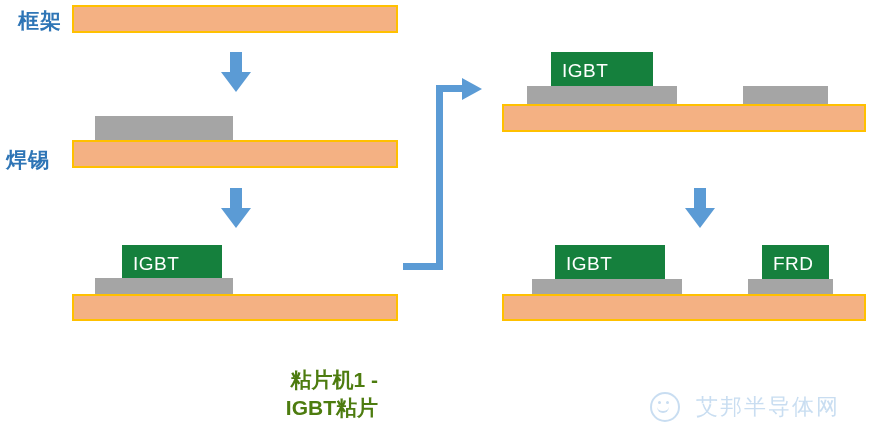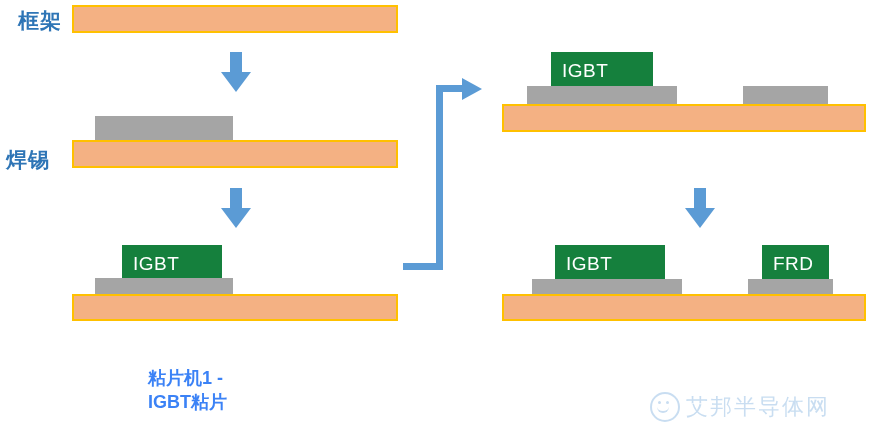--- a/index.html
+++ b/index.html
@@ -57,33 +57,33 @@
 
   
   .down-arrow {
     position: absolute;
   }
 
   
   .caption {
     position: absolute;
     font-weight: bold;
-    font-size: 18px;
-    color: #3b82f6;
-    text-align: left;
+    font-size: 21px;
+    color: #4d7c0f;
+    text-align: right;
     line-height: 1.35;
     white-space: pre-line;
   }
 
   
   .watermark {
     position: absolute;
     display: flex;
     align-items: center;
-    gap: 6px;
+    gap: 16px;
     opacity: 0.55;
     pointer-events: none;
   }
   .watermark-text {
     font-size: 22px;
     color: #9dc3e6;
     letter-spacing: 2px;
     white-space: nowrap;
     font-weight: normal;
   }

